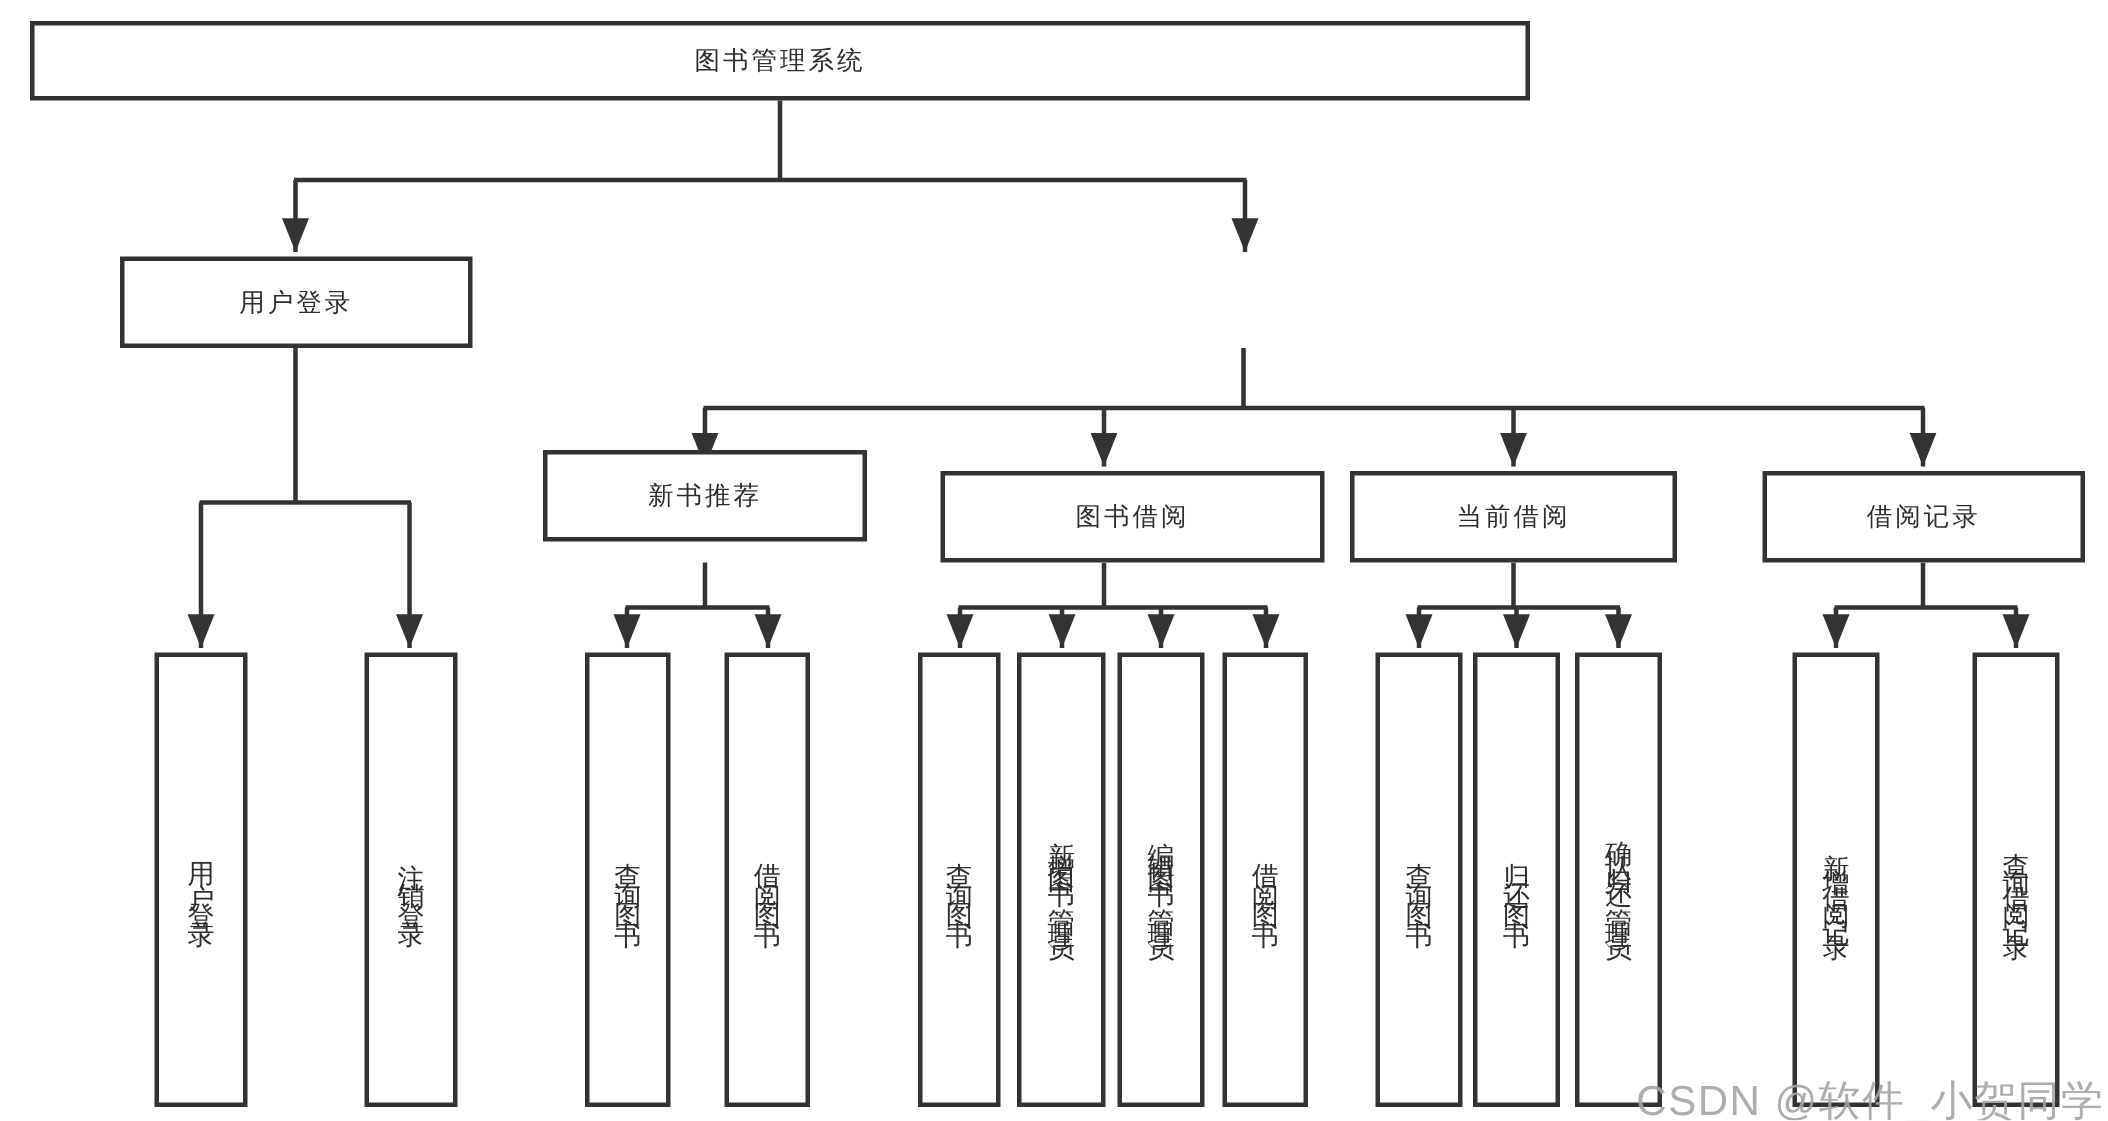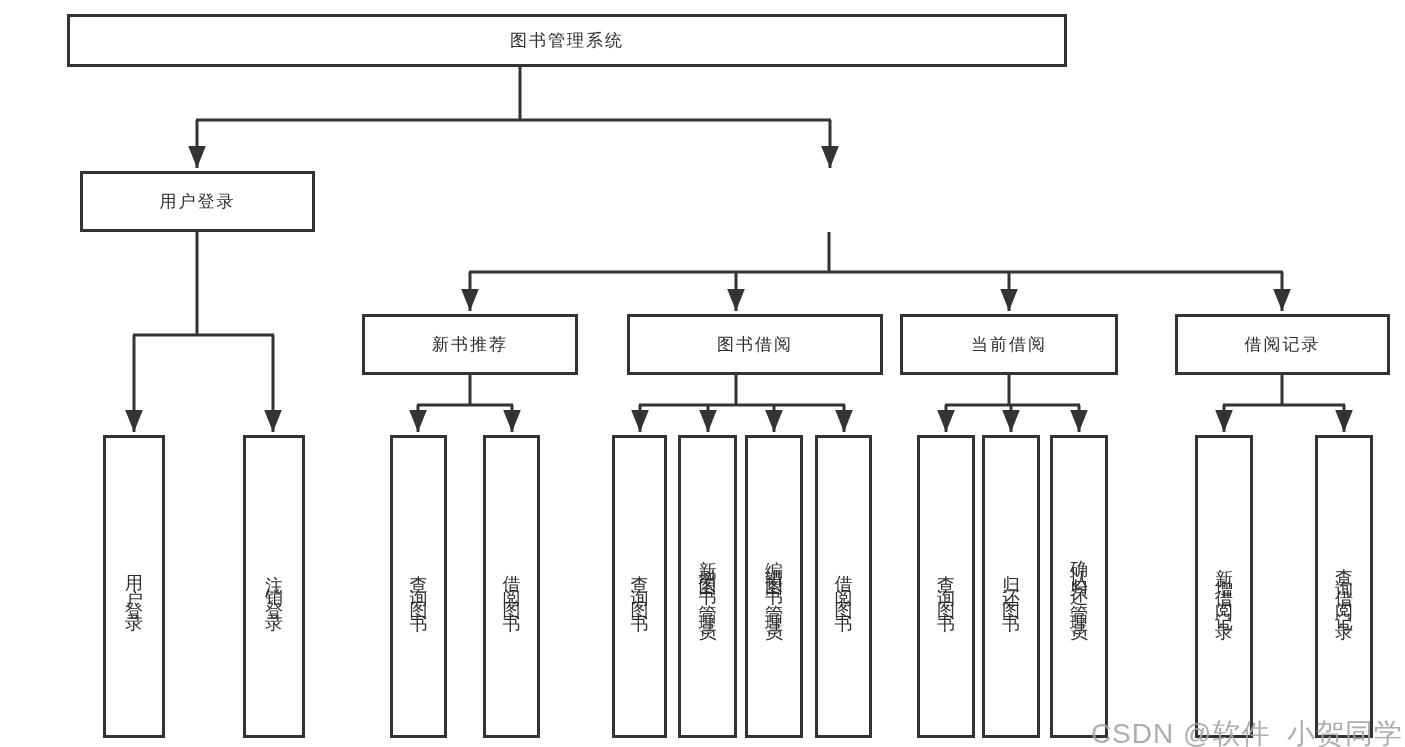--- a/index.html
+++ b/index.html
@@ -23,24 +23,24 @@
     border: 3px solid #333333;
     background: #ffffff;
     display: flex;
     align-items: center;
     justify-content: center;
     color: #2d2d2d;
     font-size: 17px;
     letter-spacing: 2px;
     z-index: 1;
   }
-  .node.root      { left: 20px;   top: 14px;  width: 1000px; height: 53px; margin-left: 47px; }
+  .node.root      { left: 20px;   top: 14px;  width: 1000px; height: 53px; }
   .node.branch-a  { left: 80px;   top: 171px; width: 235px;  height: 61px; }
   .node.branch-b  { left: 710px;  top: 171px; width: 238px;  height: 61px; }
-  .node.mod-1     { left: 362px;  top: 314px; width: 216px;  height: 61px; text-align: right; }
+  .node.mod-1     { left: 362px;  top: 300px; width: 216px;  height: 61px; text-align: right; }
   .node.mod-2     { left: 627px;  top: 314px; width: 256px;  height: 61px; }
   .node.mod-3     { left: 900px;  top: 314px; width: 218px;  height: 61px; }
   .node.mod-4     { left: 1175px; top: 314px; width: 215px;  height: 61px; }
   .leaf {
     position: absolute;
     box-sizing: border-box;
     border: 3px solid #333333;
     background: #ffffff;
     top: 435px;
     height: 303px;

